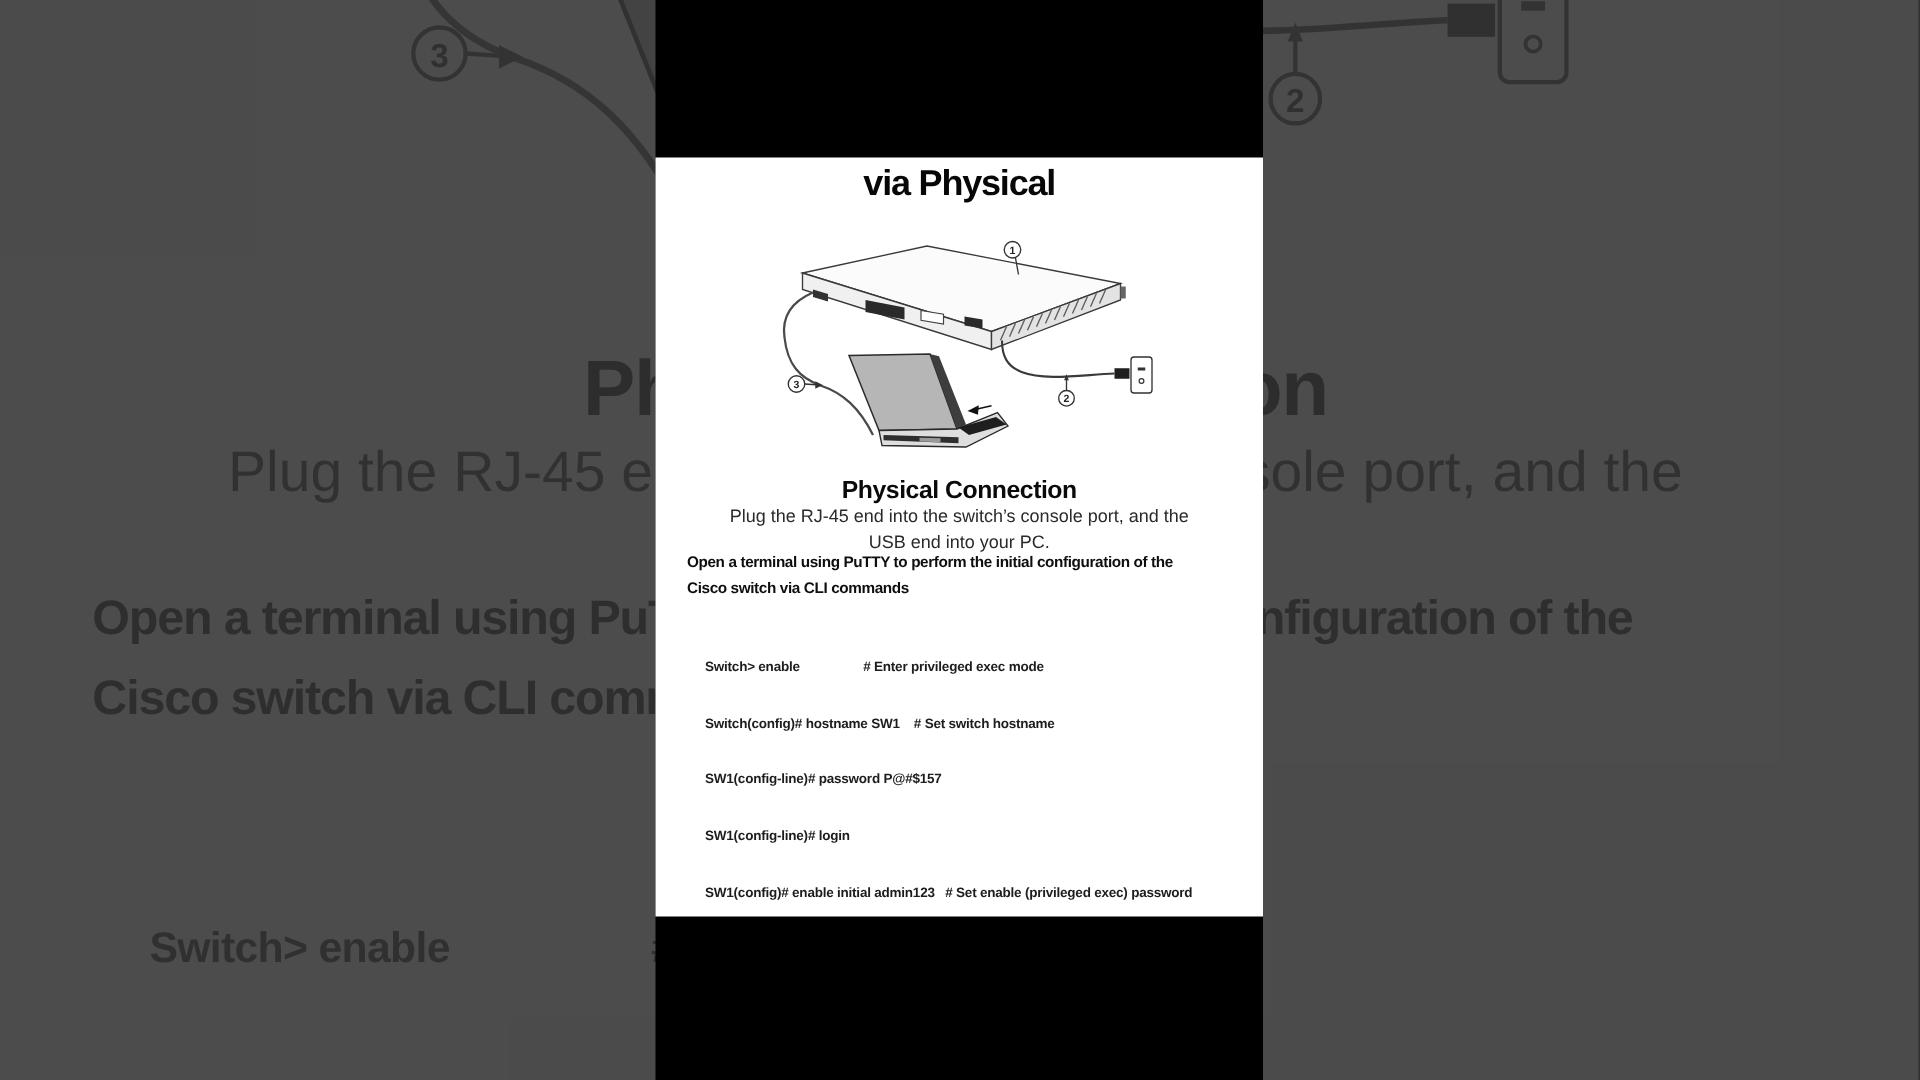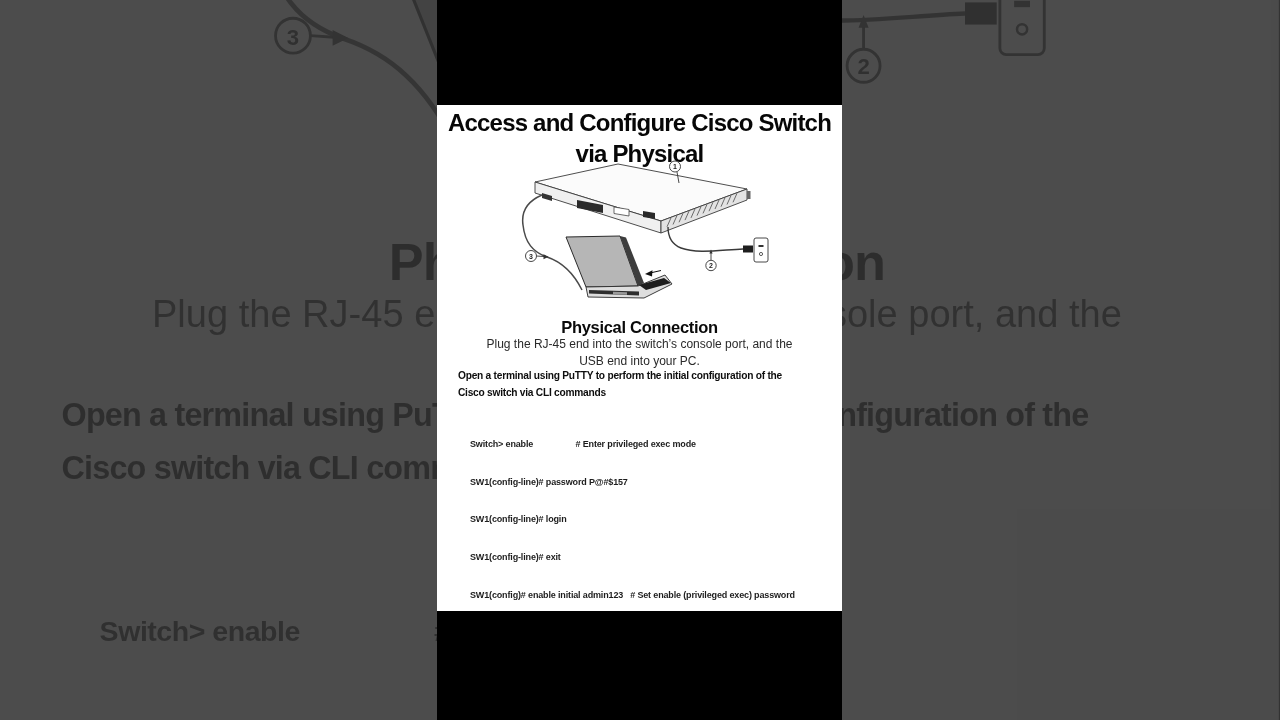--- a/index.html
+++ b/index.html
@@ -158,21 +158,20 @@
 
       </div>
       </div>
   </div>
 
   <div class="video-strip">
     <div class="panel">
       <div class="panel-content">
 
         <div class="slide-title">
-          <div>Access and Configure Cisco Switch</div>
           <div>via Physical</div>
         </div>
 
         <svg class="diagram" viewBox="0 0 258 152" fill="none" xmlns="http://www.w3.org/2000/svg">
 
           <g>
             <polygon points="20,25 103,7 232,32 146,64" fill="#fbfbfb" stroke="#3a3a3a" stroke-width="0.9"></polygon>
             <polygon points="20,25 146,64 146,76 20,36" fill="#f0f0f0" stroke="#3a3a3a" stroke-width="0.9"></polygon>
             <polygon points="146,64 232,32 232,43 146,76" fill="#e3e3e3" stroke="#3a3a3a" stroke-width="0.9"></polygon>
             <rect x="232" y="34" width="3.5" height="8" fill="#666"></rect>
@@ -251,23 +250,23 @@
           <div>USB end into your PC.</div>
         </div>
 
         <div class="intro-text">
           <div>Open a terminal using PuTTY to perform the initial configuration of the</div>
           <div>Cisco switch via CLI commands</div>
         </div>
 
         <div class="commands">
           <div>Switch&gt; enable                  # Enter privileged exec mode</div>
+          <div>Switch(config)# hostname SW1    # Set switch hostname</div>
           <div>SW1(config-line)# password P@#$157</div>
           <div>SW1(config-line)# login</div>
-          <div>SW1(config-line)# exit</div>
           <div>SW1(config)# enable initial admin123   # Set enable (privileged exec) password</div>
           
           
           
           
           
           
           
         </div>
 

